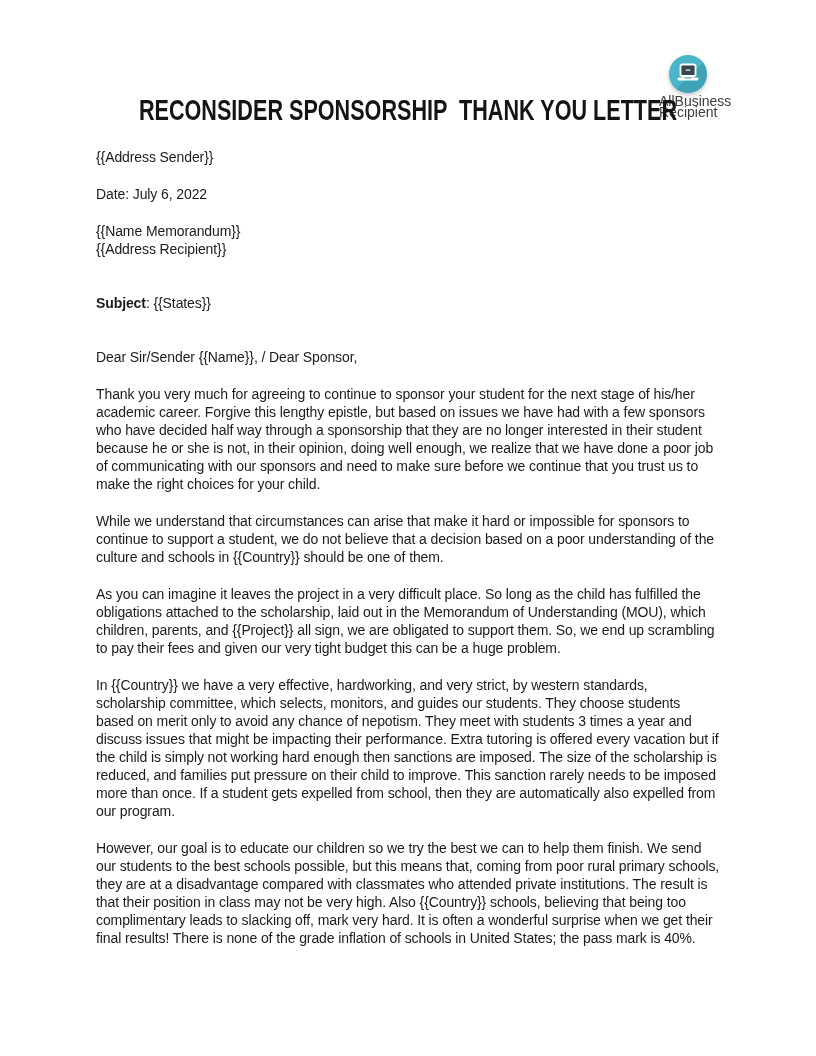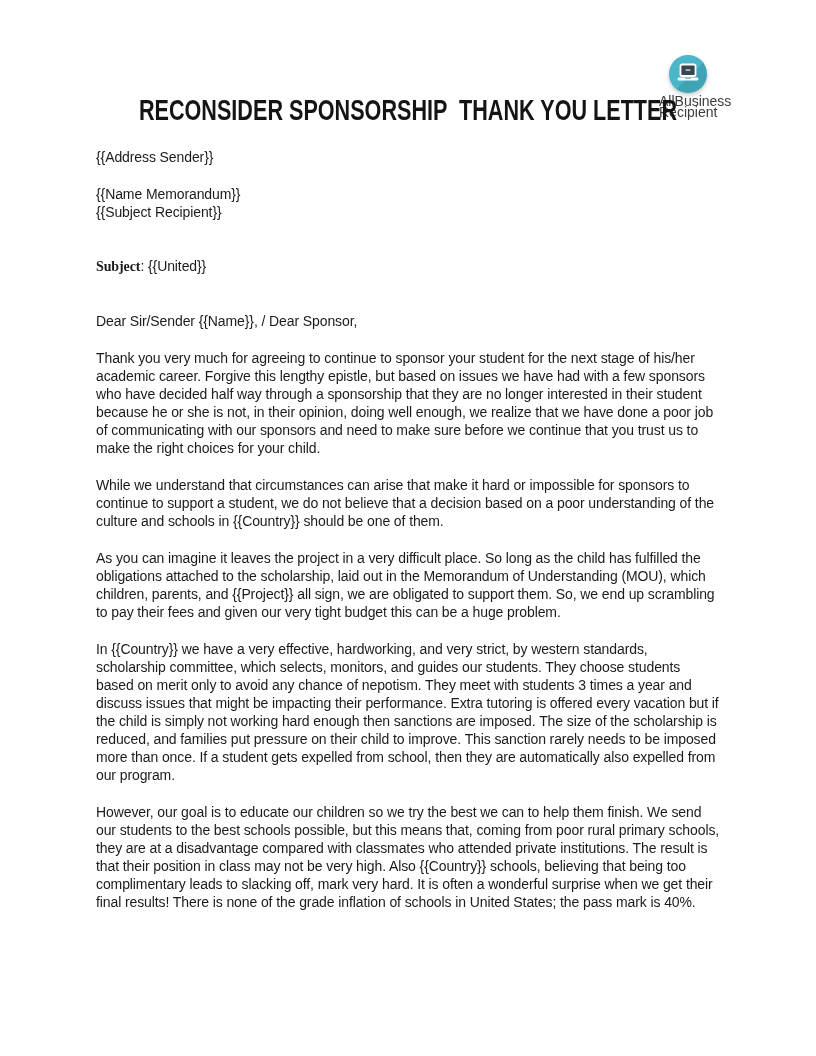--- a/index.html
+++ b/index.html
@@ -35,21 +35,21 @@
   }
 
   
   .content {
     position:absolute; top:148px; left:96px; width:624px;
     font-size:14px; line-height:18px; letter-spacing:-0.1px;
     text-align:left; color:#1b1b1b;
   }
   .blk-s  { margin-bottom:19px; }  
   .blk-l  { margin-bottom:36px; }  
-  .subject strong { font-weight:bold;font-family:Liberation Serif, serif; }
+  .subject strong { font-weight:bold; }
 </style>
 </head>
 <body>
 
 <div class="page">
 
   <div class="logo">
     <div class="logo-circle">
       <svg width="38" height="38" viewBox="0 0 38 38" aria-hidden="true">
         <rect x="11.5" y="9.5" width="15" height="11.5" rx="1.6" fill="#37474f" stroke="#ffffff" stroke-width="1.8"></rect>
@@ -61,24 +61,25 @@
     <div class="logo-text">AllBusiness</div>
     <div class="logo-text">Recipient</div>
   </div>
 
   <h1 class="title">RECONSIDER SPONSORSHIP  THANK YOU LETTER</h1>
 
   <div class="content">
 
     <p class="blk-s">{{Address Sender}}</p>
 
+    <p class="blk-s">Date: July 6, 2022</p>
 
-    <p class="blk-l"><span>{{Name Memorandum}}</span><br><span>{{Subject Recipient}}</span></p>
+    <p class="blk-l"><span>{{Name Memorandum}}</span><br><span>{{Address Recipient}}</span></p>
 
-    <p class="blk-l subject"><strong>Subject</strong><span>: {{United}}</span></p>
+    <p class="blk-l subject"><strong>Subject</strong><span>: {{States}}</span></p>
 
     <p class="blk-s">Dear Sir/Sender {{Name}}, / Dear Sponsor,</p>
 
     <p class="blk-s">Thank you very much for agreeing to continue to sponsor your student for the next stage of his/her academic career. Forgive this lengthy epistle, but based on issues we have had with a few sponsors who have decided half way through a sponsorship that they are no longer interested in their student because he or she is not, in their opinion, doing well enough, we realize that we have done a poor job of communicating with our sponsors and need to make sure before we continue that you trust us to make the right choices for your child.</p>
     <p class="blk-s">While we understand that circumstances can arise that make it hard or impossible for sponsors to continue to support a student, we do not believe that a decision based on a poor understanding of the culture and schools in {{Country}} should be one of them.</p>
     <p class="blk-s">As you can imagine it leaves the project in a very difficult place. So long as the child has fulfilled the obligations attached to the scholarship, laid out in the Memorandum of Understanding (MOU), which children, parents, and {{Project}} all sign, we are obligated to support them. So, we end up scrambling to pay their fees and given our very tight budget this can be a huge problem.</p>
     <p class="blk-s">In {{Country}} we have a very effective, hardworking, and very strict, by western standards, scholarship committee, which selects, monitors, and guides our students. They choose students based on merit only to avoid any chance of nepotism. They meet with students 3 times a year and discuss issues that might be impacting their performance. Extra tutoring is offered every vacation but if the child is simply not working hard enough then sanctions are imposed. The size of the scholarship is reduced, and families put pressure on their child to improve. This sanction rarely needs to be imposed more than once. If a student gets expelled from school, then they are automatically also expelled from our program.</p>
     <p class="blk-s">However, our goal is to educate our children so we try the best we can to help them finish. We send our students to the best schools possible, but this means that, coming from poor rural primary schools, they are at a disadvantage compared with classmates who attended private institutions. The result is that their position in class may not be very high. Also {{Country}} schools, believing that being too complimentary leads to slacking off, mark very hard. It is often a wonderful surprise when we get their final results! There is none of the grade inflation of schools in United States; the pass mark is 40%.</p>
 
   </div>

